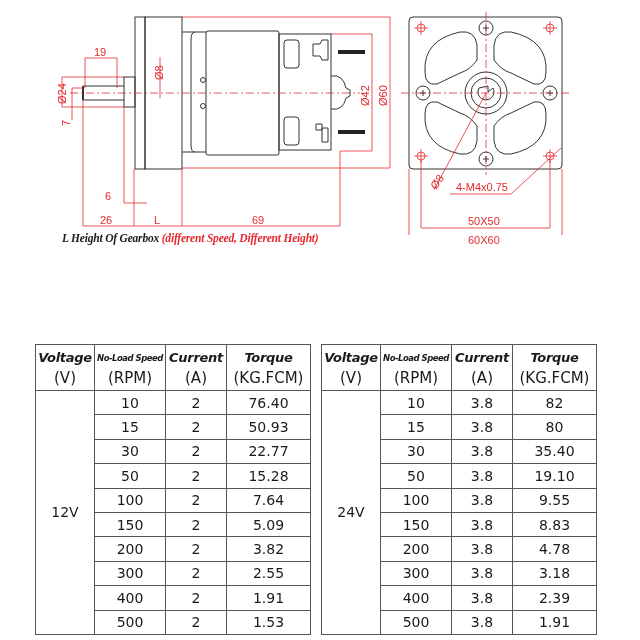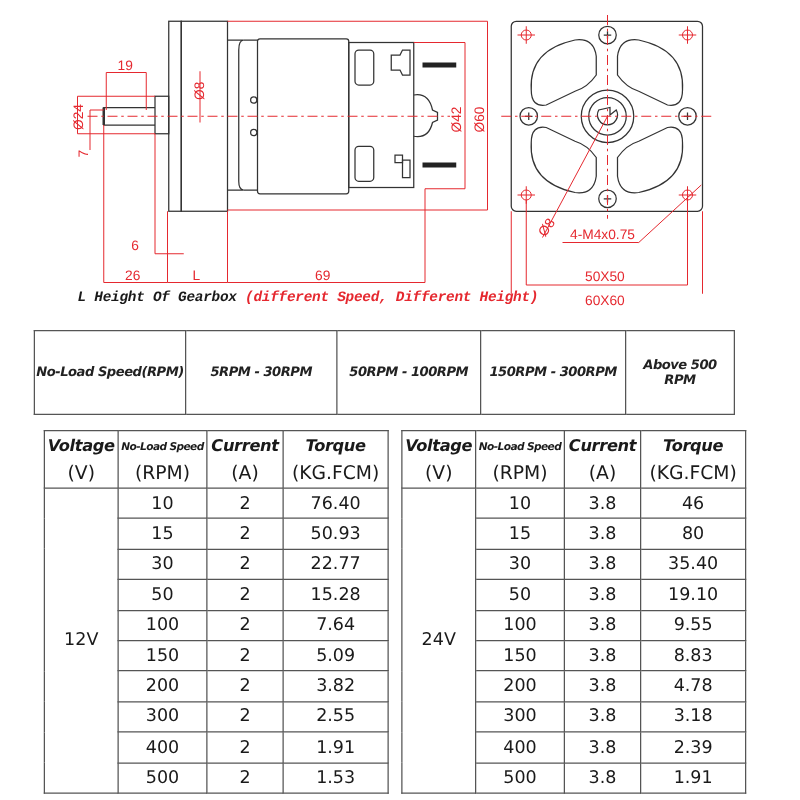--- a/index.html
+++ b/index.html
@@ -1,18 +1,18 @@
 <!DOCTYPE html>
 <html><head>
 <meta charset="utf-8">
 <style>
   html, body { margin:0; padding:0; background:#ffffff; }
   body { width:640px; height:640px; position:relative; overflow:hidden; font-family:"DejaVu Sans", sans-serif; color:#1a1a1a; }
   .drawing { position:absolute; left:0; top:0; width:640px; height:235px; }
-  .caption { position:absolute; left:62px; top:232px; font-family:Liberation Mono, monospace; font-style:italic; font-weight:bold; font-size:11.5px; white-space:nowrap; letter-spacing:-0.2px; }
+  .caption { position:absolute; left:62px; top:232px; font-family:Liberation Serif, serif; font-style:italic; font-weight:bold; font-size:11.5px; white-space:nowrap; letter-spacing:-0.2px; }
   .caption .red { color:#e5282f; font-weight:bold; }
   .dimtext { font-family:"Liberation Sans", sans-serif; font-size:11px; fill:#e5282f; }
   table { border-collapse:collapse; position:absolute; }
   td, th { border:1.3px solid #555; text-align:center; padding:0; }
   .top-table { left:27px; top:264px; width:561px; height:68px; }
   .top-table td { height:33px; }
   .top-table .hdr { font-family:"DejaVu Sans", sans-serif; font-style:italic; font-weight:bold; font-size:10.5px; letter-spacing:-0.4px; color:#222; }
   .top-table .val { font-family:"DejaVu Sans", sans-serif; font-size:15.5px; color:#222; }
   .spec { top:344px; height:289px; }
   .spec th { height:45px; font-weight:normal; line-height:20px; }
@@ -154,27 +154,20 @@
   <text class="dimtext" x="68" y="14">60X60</text>
 </svg>
 
 <div class="caption">
   <span>L Height Of Gearbox</span>
   <span class="red">(different Speed, Different Height)</span>
 </div>
 
 <table class="top-table">
   <tbody>
-      <tr>
-    <td class="hdr" style="width:120px">No-Load Speed(RPM)</td>
-    <td class="hdr" style="width:120px">5RPM - 30RPM</td>
-    <td class="hdr" style="width:114px">50RPM - 100RPM</td>
-    <td class="hdr" style="width:115px">150RPM - 300RPM</td>
-    <td class="hdr">Above 500 RPM</td>
-  </tr>
 </tbody>
   </table>
 
 <table class="spec spec-left">
   <tbody>
       <tr>
     <th style="width:58px">
           <span class="l1">Voltage</span>
           <span class="l2">(V)</span>
         </th>
@@ -262,21 +255,21 @@
         </th>
     <th>
           <span class="l1">Torque</span>
           <span class="l2">(KG.FCM)</span>
         </th>
   </tr>
   <tr>
         <td class="volt" rowspan="10">24V</td>
         <td>10</td>
         <td>3.8</td>
-        <td>46</td>
+        <td>82</td>
       </tr>
   <tr>
         <td>15</td>
         <td>3.8</td>
         <td>80</td>
       </tr>
   <tr>
         <td>30</td>
         <td>3.8</td>
         <td>35.40</td>

